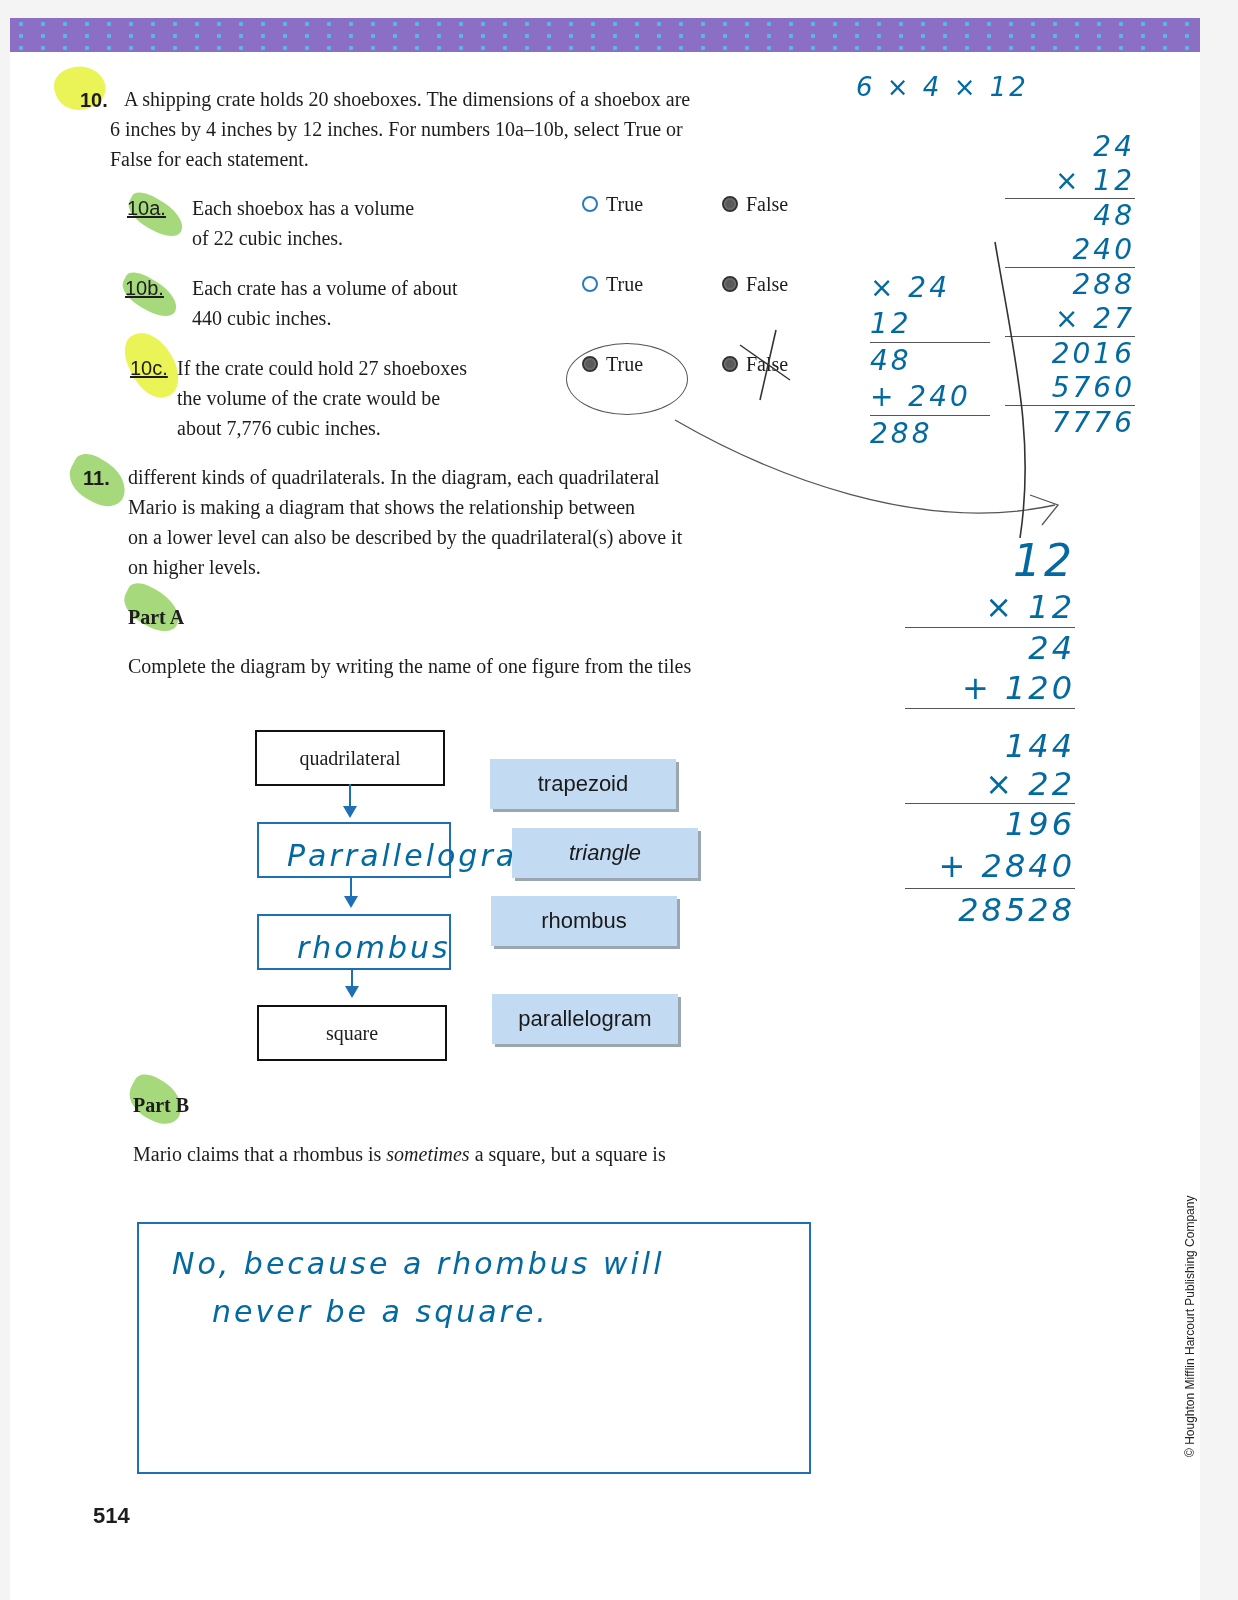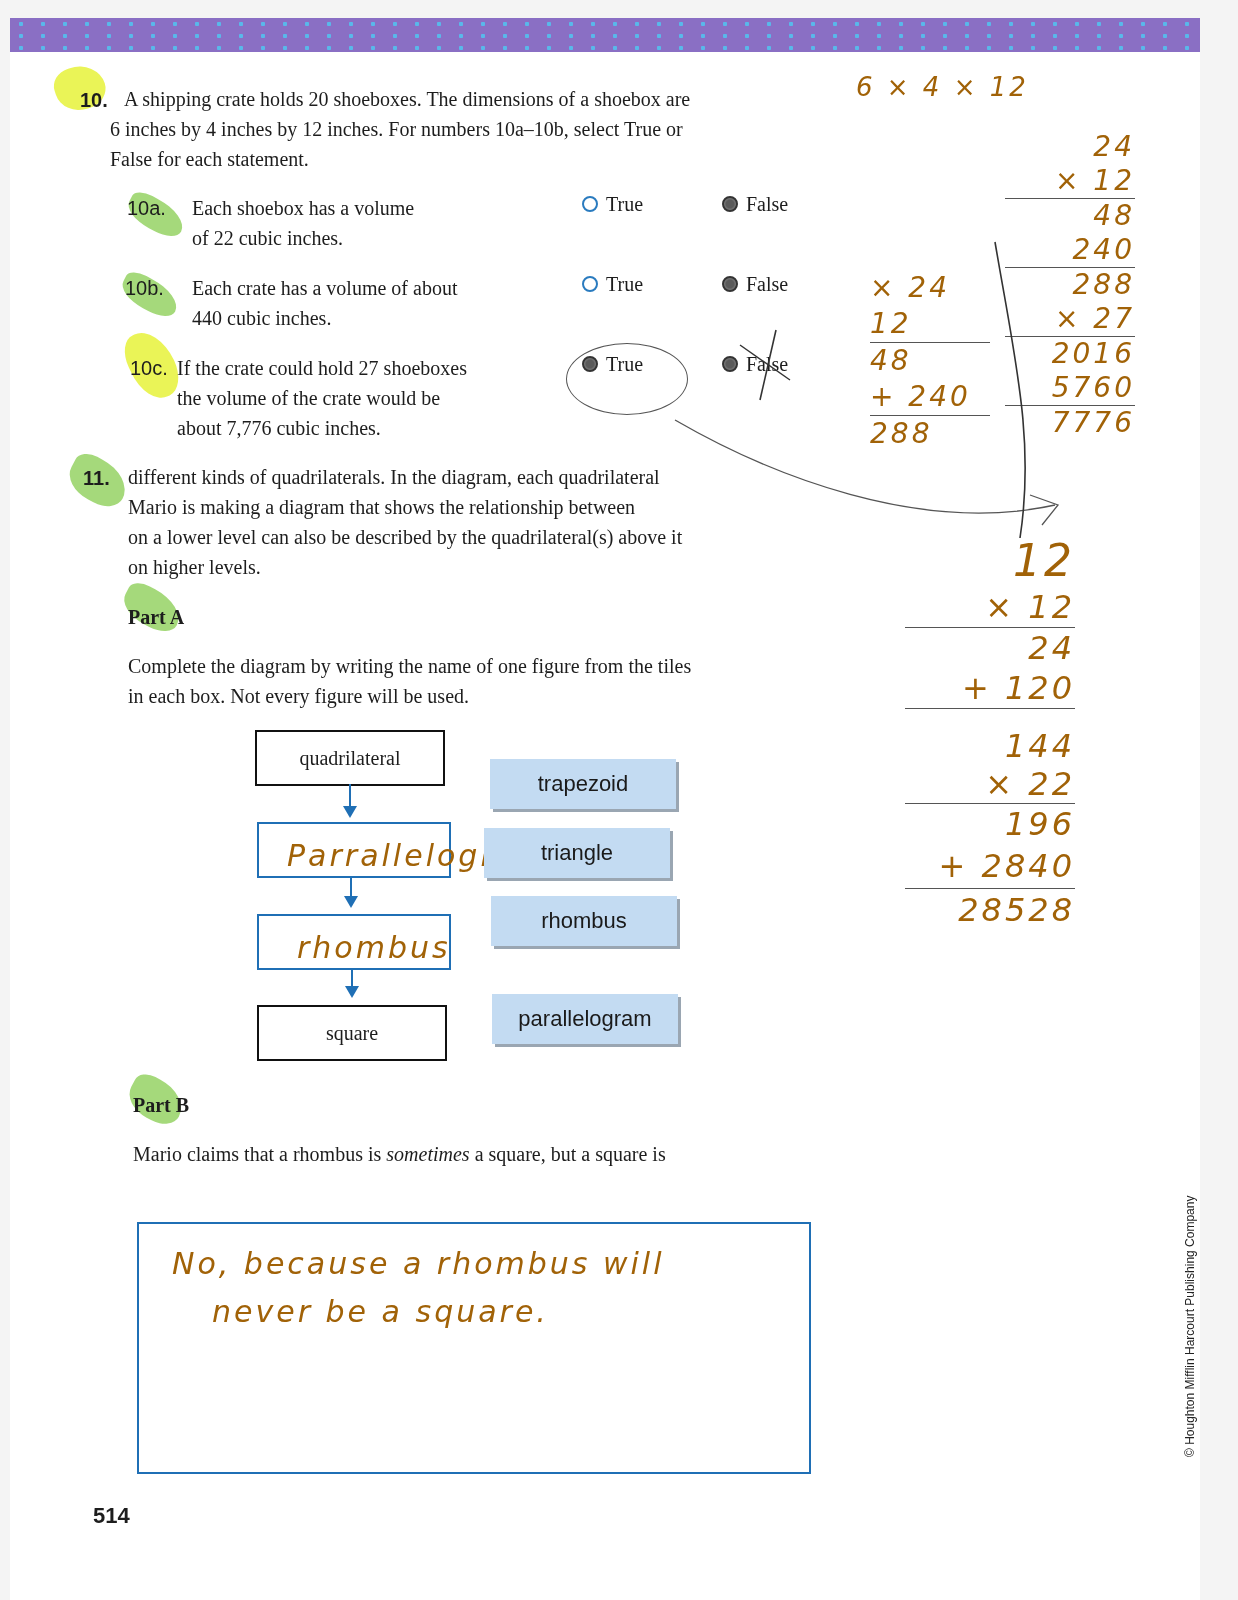--- a/index.html
+++ b/index.html
@@ -18,21 +18,21 @@
     background-color: #8a6fc4;
     background-image: radial-gradient(circle, #59b8ea 2px, transparent 2.5px);
     background-size: 22px 12px;
   }
   .abs { position: absolute; }
   .serif { font-family: "Liberation Serif", "DejaVu Serif", serif; font-size: 20px; line-height: 30px; }
   .sans-bold { font-family: "Liberation Sans", "DejaVu Sans", sans-serif; font-weight: bold; }
   .hl-yellow { position: absolute; background: #e6f23a; opacity: 0.85; border-radius: 40% 60% 45% 55%; transform: rotate(-18deg); }
   .hl-green { position: absolute; background: #8fd05a; opacity: 0.8; border-radius: 30% 60% 40% 50%; transform: rotate(28deg); }
   .qnum { font-size: 20px; }
-  .sub-label { font-family: "Liberation Sans", "DejaVu Sans", sans-serif; font-size: 20px; }
+  .sub-label { font-family: "Liberation Sans", "DejaVu Sans", sans-serif; font-size: 20px; text-decoration: underline; }
   .radio {
     display: inline-block; width: 12px; height: 12px; border: 2px solid #2a7bbf;
     border-radius: 50%; vertical-align: middle; margin-right: 8px; position: relative; top: -2px;
   }
   .radio.filled { background: radial-gradient(circle, #5a5a5a 45%, #8a8a8a 80%); border-color: #333; }
   .opt { font-family: "Liberation Serif", serif; font-size: 20px; }
   .diag-box {
     position: absolute; border: 2px solid #111; background: #fff;
     font-family: "Liberation Serif", serif; font-size: 20px;
     display: flex; align-items: center; justify-content: center;
@@ -45,21 +45,21 @@
   }
   .tile {
     position: absolute; width: 186px; height: 50px;
     background: #c3dbf2;
     box-shadow: 3px 3px 0 #9aa6b2;
     font-family: "Liberation Sans", "DejaVu Sans", sans-serif; font-size: 22px;
     display: flex; align-items: center; justify-content: center; color: #1a1a1a;
   }
   .hand {
     position: absolute; font-family: "DejaVu Sans", sans-serif; font-weight: 200;
-    color: #a16207; letter-spacing: 3px; font-style: italic;
+    color: #0369a1; letter-spacing: 3px; font-style: italic;
   }
   .answer-box {
     position: absolute; left: 137px; top: 1222px; width: 670px; height: 248px;
     border: 2px solid #1f6fb5; background: #fff;
   }
   .copyright {
     position: absolute; left: 1060px; top: 1320px; width: 260px;
     transform: rotate(-90deg); transform-origin: center;
     font-family: "Liberation Sans", "DejaVu Sans", sans-serif; font-size: 12px; color: #222;
     white-space: nowrap;
@@ -126,35 +126,34 @@
 <div class="abs serif" style="left:128px;top:462px;width:680px;">
   <div>different kinds of quadrilaterals. In the diagram, each quadrilateral</div>
   <div>Mario is making a diagram that shows the relationship between</div>
   <div>on a lower level can also be described by the quadrilateral(s) above it</div>
   <div>on higher levels.</div>
 </div>
 
 <div class="abs serif" style="left:128px;top:602px;font-weight:bold;">Part A</div>
 <div class="abs serif" style="left:128px;top:651px;width:680px;">
   <div>Complete the diagram by writing the name of one figure from the tiles</div>
-  <div>in each box. Not every figure will be used.</div>
 </div>
 
 <div class="diag-box" style="left:255px;top:730px;width:186px;height:52px;">quadrilateral</div>
 <div class="arrow" style="left:349px;top:784px;height:30px;"></div>
 <div class="diag-box blue" style="left:257px;top:822px;width:190px;height:52px;"></div>
 <div class="hand" style="left:287px;top:838px;font-size:30px;">Parrallelogram</div>
 <div class="arrow" style="left:350px;top:876px;height:28px;"></div>
 <div class="diag-box blue" style="left:257px;top:914px;width:190px;height:52px;"></div>
 <div class="hand" style="left:297px;top:930px;font-size:30px;">rhombus</div>
 <div class="arrow" style="left:351px;top:968px;height:26px;"></div>
 <div class="diag-box" style="left:257px;top:1005px;width:186px;height:52px;text-align:center;">square</div>
 
 <div class="tile" style="left:490px;top:759px;">trapezoid</div>
-<div class="tile" style="left:484px;top:828px;">triangle</div>
+<div class="tile" style="left:512px;top:828px;font-style:italic;">triangle</div>
 <div class="tile" style="left:491px;top:896px;">rhombus</div>
 <div class="tile" style="left:492px;top:994px;">parallelogram</div>
 
 <div class="abs serif" style="left:133px;top:1090px;font-weight:bold;">Part B</div>
 <div class="abs serif" style="left:133px;top:1139px;width:680px;">
   <div><span>Mario claims that a rhombus is </span><em>sometimes</em><span> a square, but a square is</span></div>
 </div>
 
 <div class="answer-box"></div>
 <div class="hand" style="left:172px;top:1240px;font-size:30px;line-height:48px;">

